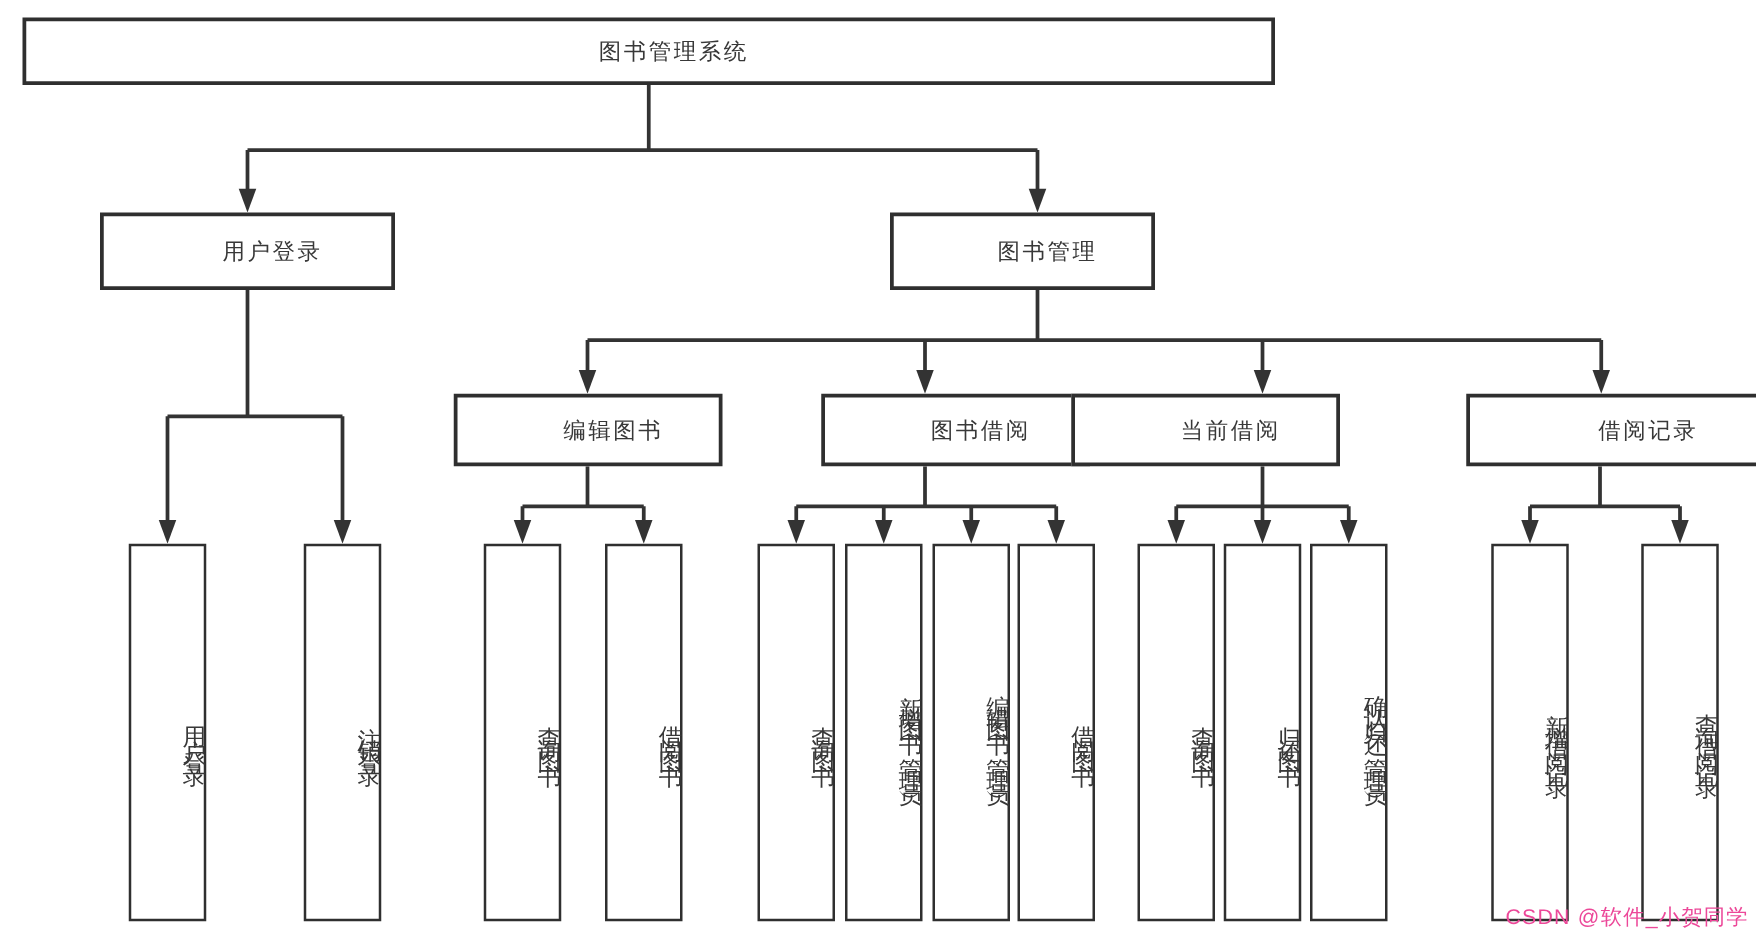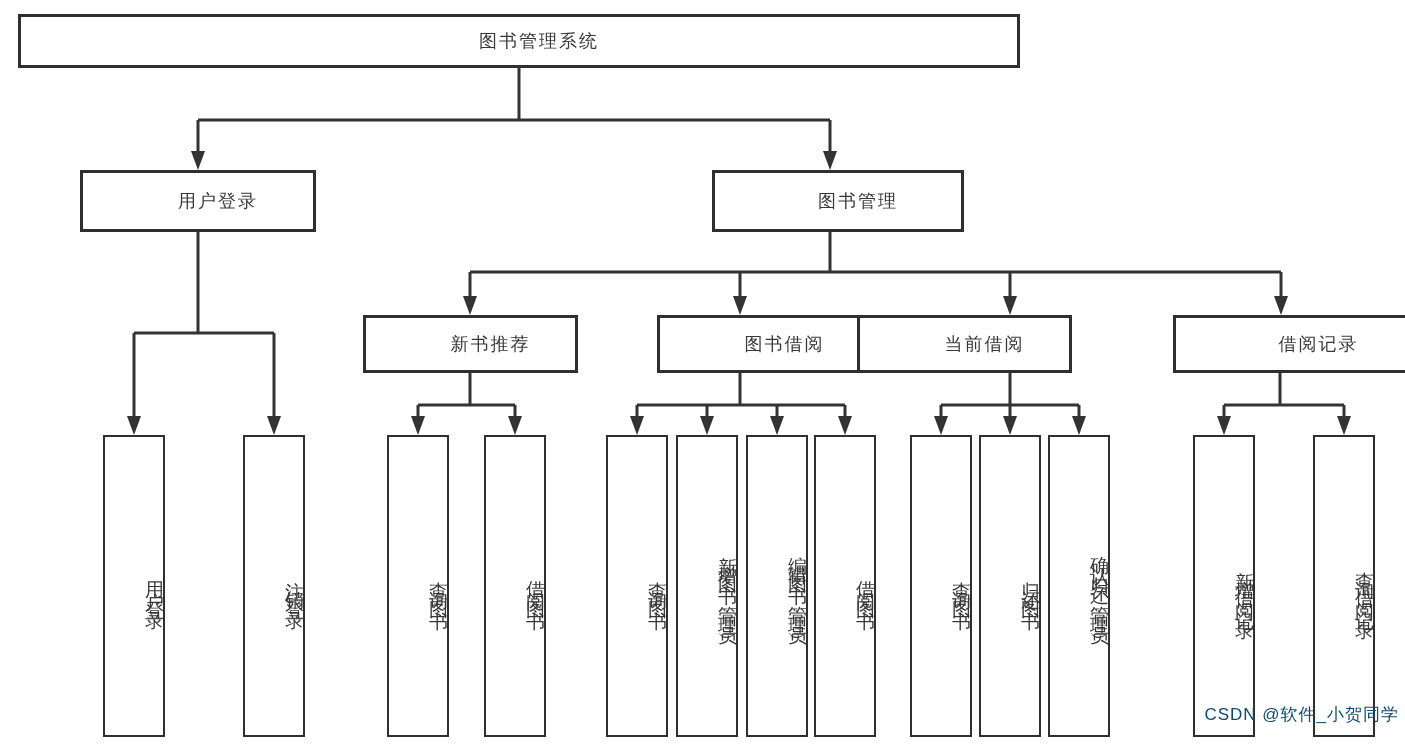--- a/index.html
+++ b/index.html
@@ -39,23 +39,23 @@
     text-orientation: mixed;
     font-size: 19px;
     letter-spacing: 10px;
     line-height: 1.2;
     color: #383838;
     white-space: nowrap;
   }
   .watermark {
     position: absolute;
     right: 6px;
-    bottom: 21px;
+    bottom: 2px;
     font-size: 17px;
-    color: #0c4a6e;
+    color: #ec4899;
     letter-spacing: 1px;
     z-index: 5;
     font-family: "Liberation Sans", sans-serif;
   }
 </style>
 </head>
 <body>
 
 <div id="stage">
 
@@ -128,26 +128,26 @@
     </g>
   </svg>
 
   <div class="node node-root" style="left:18px; top:14px; width:1002px; height:54px;">
     <span>图书管理系统</span>
   </div>
 
   <div class="node node-h" style="left:80px; top:170px; width:236px; height:62px;">
     <span>用户登录</span>
   </div>
-  <div class="node node-h" style="left:712px; top:170px; width:252px; height:62px;">
+  <div class="node node-h" style="left:712px; top:170px; width:212px; height:62px;">
     <span>图书管理</span>
   </div>
 
   <div class="node node-h" style="left:363px; top:315px; width:215px; height:58px;">
-    <span>新书推荐</span>
+    <span>编辑图书</span>
   </div>
   <div class="node node-h" style="left:633px; top:315px; width:215px; height:58px;margin-left:24px;">
     <span>图书借阅</span>
   </div>
   <div class="node node-h" style="left:857px; top:315px; width:215px; height:58px;">
     <span>当前借阅</span>
   </div>
   <div class="node node-h" style="left:1173px; top:315px; width:251px; height:58px;">
     <span>借阅记录</span>
   </div>

